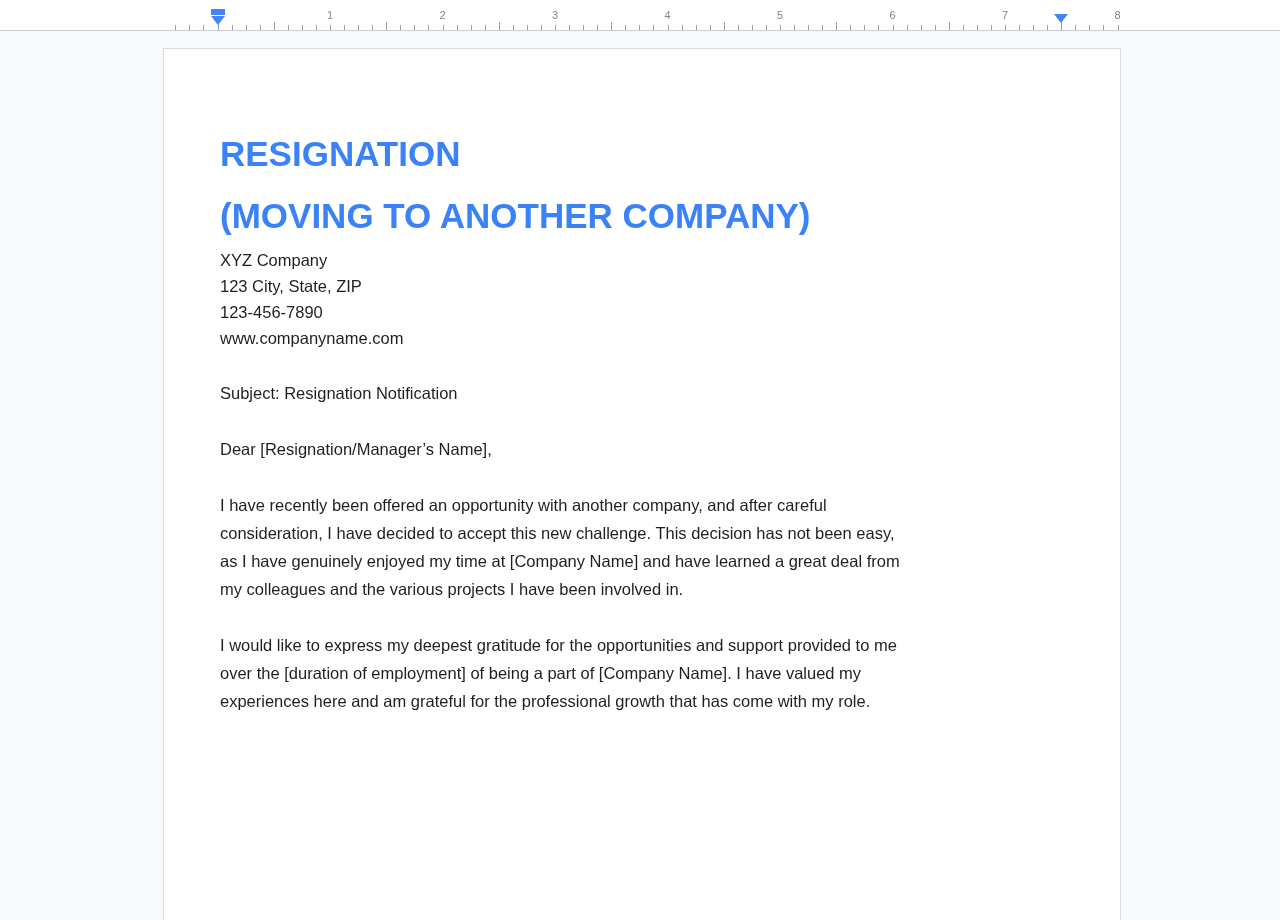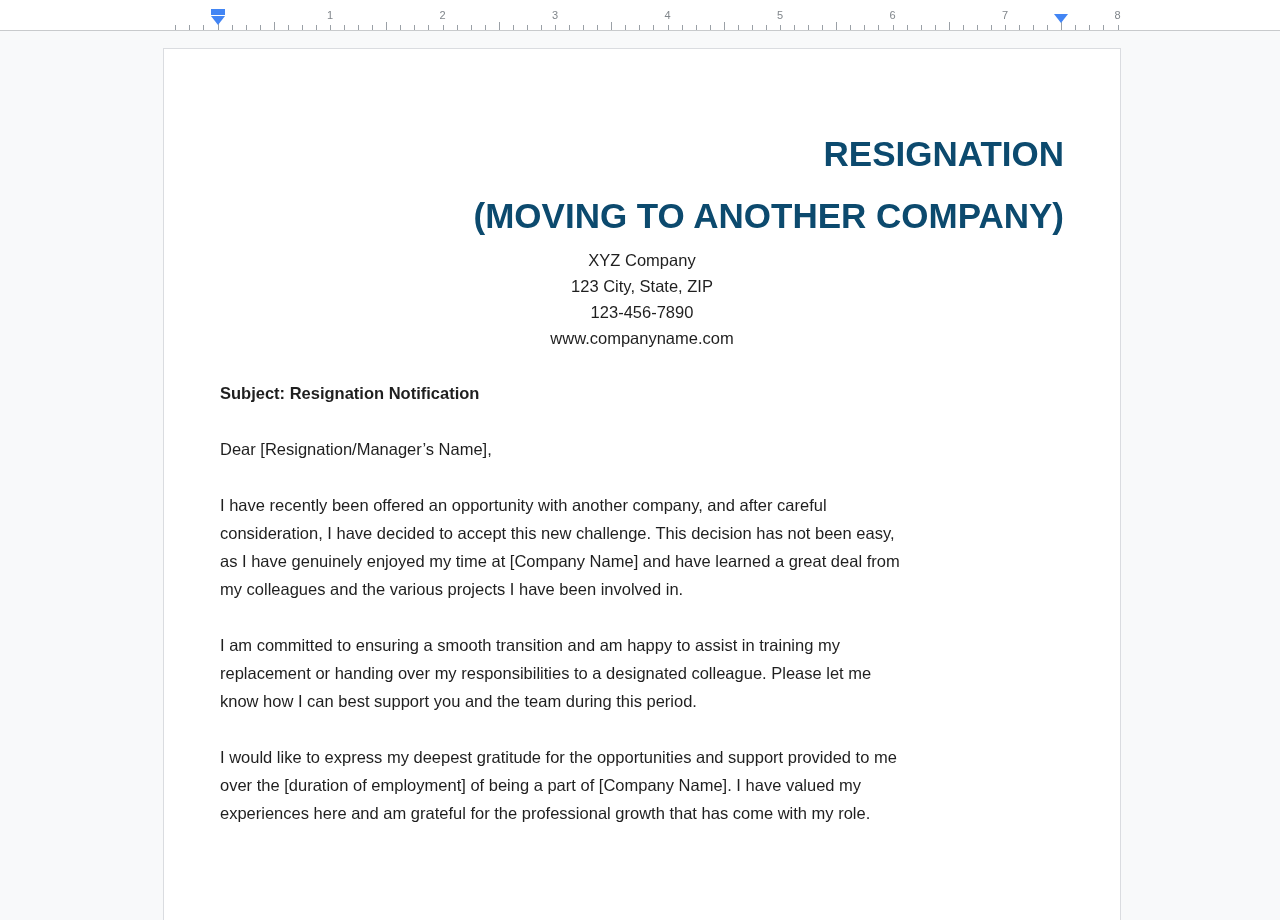--- a/index.html
+++ b/index.html
@@ -69,38 +69,38 @@
     background: #ffffff;
     border: 1px solid #dadce0;
     padding: 74px 56px 40px 56px;
     color: #1f1f1f;
   }
   .doc-title {
     margin: 0;
     font-size: 35px;
     line-height: 62px;
     font-weight: 700;
-    text-align: right;
+    text-align: left;
     white-space: pre-line;
-    color: #0c4a6e;
+    color: #3b82f6;
   }
   .company {
     margin: 0;
     font-size: 16.5px;
     line-height: 26px;
-    text-align: center;
+    text-align: left;
     white-space: pre-line;
   }
   .bodytext {
     margin: 28px 0 0 0;
     font-size: 16.5px;
     line-height: 28px;
     white-space: pre-line;
   }
-  .bold { font-weight: 700; }
+  .bold { font-weight: 400; }
 </style>
 </head>
 <body>
 
 <div class="ruler">
   <div id="ruler-ticks">
       <div class="tick" style="left: 175.312px;"></div>
       <div class="tick" style="left: 189.375px;"></div>
       <div class="tick" style="left: 203.438px;"></div>
       <div class="tick half" style="left: 217.5px;"></div>
@@ -193,20 +193,17 @@
     <div class="company">XYZ Company
 123 City, State, ZIP
 123-456-7890
 www.companyname.com</div>
     <p class="bodytext bold">Subject: Resignation Notification</p>
     <p class="bodytext">Dear [Resignation/Manager’s Name],</p>
     <p class="bodytext">I have recently been offered an opportunity with another company, and after careful
 consideration, I have decided to accept this new challenge. This decision has not been easy,
 as I have genuinely enjoyed my time at [Company Name] and have learned a great deal from
 my colleagues and the various projects I have been involved in.</p>
-    <p class="bodytext">I am committed to ensuring a smooth transition and am happy to assist in training my
-replacement or handing over my responsibilities to a designated colleague. Please let me
-know how I can best support you and the team during this period.</p>
     <p class="bodytext">I would like to express my deepest gratitude for the opportunities and support provided to me
 over the [duration of employment] of being a part of [Company Name]. I have valued my
 experiences here and am grateful for the professional growth that has come with my role.</p>
   </div>
 </div>
 
 </body></html>

